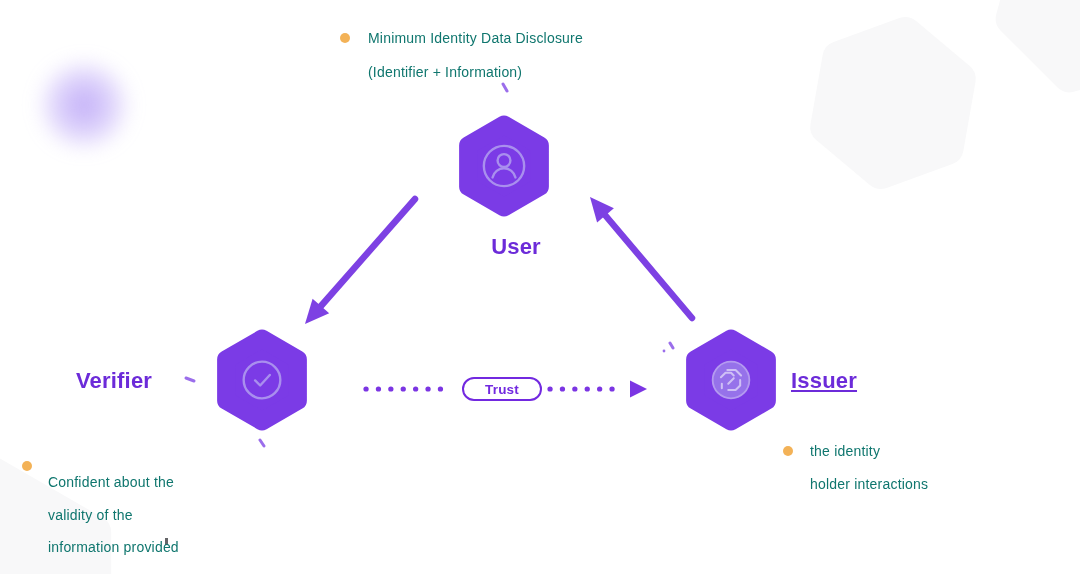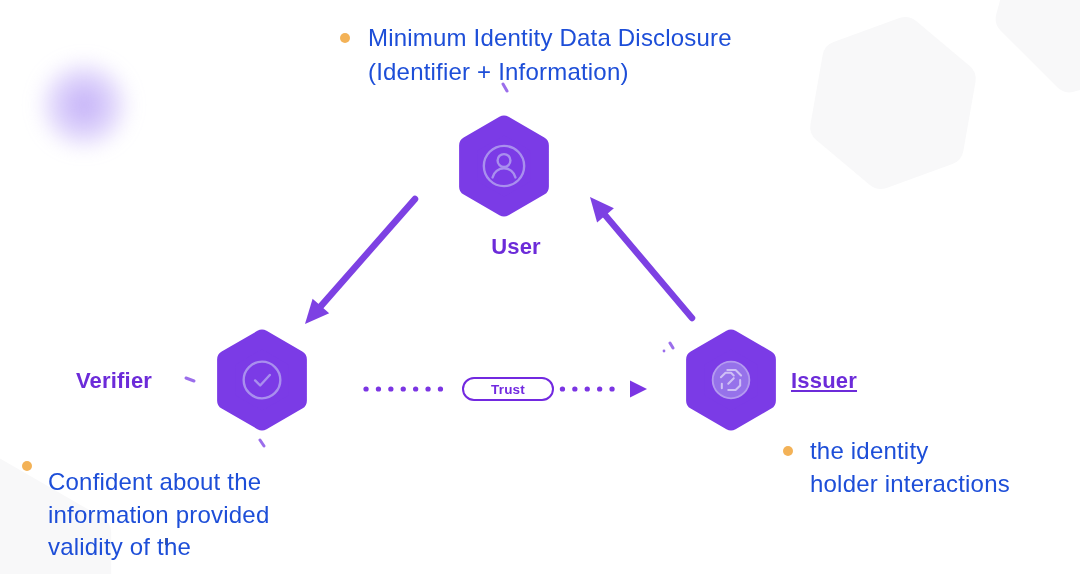--- a/index.html
+++ b/index.html
@@ -21,30 +21,30 @@
   .node-verifier{left:207px;top:325px;}
   .node-issuer{left:676px;top:325px;}
   .node-label{
     position:absolute;width:160px;text-align:center;z-index:3;
     font-size:22px;font-weight:700;color:#6c2bd9;letter-spacing:0.2px;
   }
   .label-user{left:436px;top:234px;}
   .label-verifier{left:34px;top:368px;}
   .label-issuer{left:744px;top:368px;text-decoration:underline;}
   .trust-pill{
-    position:absolute;left:462px;top:377px;width:92px;height:24px;z-index:3;
+    position:absolute;left:462px;top:377px;width:80px;height:24px;z-index:3;
     background:#ffffff;border:2.5px solid #7229e0;border-radius:14px;box-sizing:border-box;
     display:flex;align-items:center;justify-content:center;
     font-size:13.5px;font-weight:700;color:#7229e0;letter-spacing:0.2px;
   }
   .bullet{position:absolute;width:10px;height:10px;border-radius:50%;background:#f3b257;z-index:3;}
   .bullet-top{left:340px;top:33px;}
   .bullet-verifier{left:22px;top:461px;}
   .bullet-issuer{left:783px;top:446px;}
-  .note{position:absolute;z-index:3;color:#1d4ed8;font-size:24px;letter-spacing:0.2px;}
+  .note{position:absolute;z-index:3;color:#0f766e;font-size:14px;letter-spacing:0.2px;}
   .note-top{left:368px;top:21px;line-height:34px;}
   .note-verifier{left:48px;top:450px;line-height:32.5px;margin-top:16px;}
   .note-issuer{left:810px;top:435px;line-height:32.5px;}
 </style>
 </head>
 <body>
 
 <div class="canvas">
 
   <svg class="layer bg-layer" viewBox="0 0 1080 574" aria-hidden="true">
@@ -131,22 +131,22 @@
 
   <span class="bullet bullet-top"></span>
   <div class="note note-top">
     <div>Minimum Identity Data Disclosure</div>
     <div>(Identifier + Information)</div>
   </div>
 
   <span class="bullet bullet-verifier"></span>
   <div class="note note-verifier">
     <div>Confident about the</div>
+    <div>validity of the</div>
     <div>information provided</div>
-    <div>validity of the</div>
   </div>
 
   <span class="bullet bullet-issuer"></span>
   <div class="note note-issuer">
     <div>the identity</div>
     <div>holder interactions</div>
   </div>
 
 </div>
 

